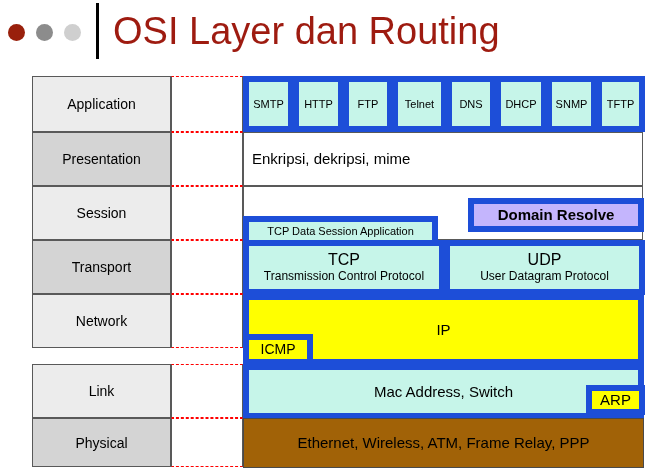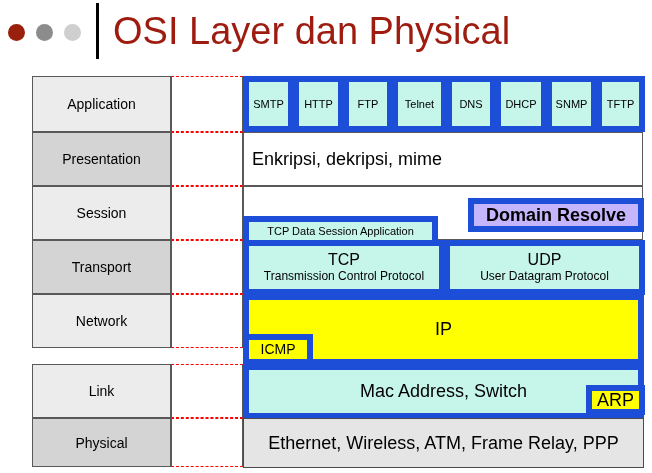--- a/index.html
+++ b/index.html
@@ -115,39 +115,39 @@
     text-align: center;
     line-height: 1.15;
   }
   .cyan   { background: #c6f5e9; }
   .yellow { background: #ffff00; }
   .grayb  { background: #c4b5fd; font-weight: bold; }
 
   .proto-cell { font-size: 11px; }
   .t-13 { font-size: 13px; }
   .t-14 { font-size: 14px; }
-  .t-15 { font-size: 18px; }
+  .t-15 { font-size: 15px; }
   .t-16 { font-size: 16px; }
   .t-11 { font-size: 11px; }
   .left-text {
     align-items: flex-start;
     justify-content: center;
     padding-left: 9px;
     text-align: left;
   }
 </style>
 </head>
 <body>
 
 <div id="header">
   <div class="bullet" id="bullet-1"></div>
   <div class="bullet" id="bullet-2"></div>
   <div class="bullet" id="bullet-3"></div>
   <div id="title-divider"></div>
-  <div id="page-title">OSI Layer dan Physical</div>
+  <div id="page-title">OSI Layer dan Routing</div>
 </div>
 
 <div id="osi-table">
 
   <div class="row" style="top:0px; height:56px;">
     <div class="layer-cell light">
       <span>Application</span>
     </div>
     <div class="gap-cell"></div>
     <div class="content-cell">
@@ -252,19 +252,19 @@
       </div>
     </div>
   </div>
 
   <div class="row" style="top:342px; height:49px;">
     <div class="layer-cell dark">
       <span>Physical</span>
     </div>
     <div class="gap-cell"></div>
     <div class="content-cell">
-      <div class="box" style="left:-1px; top:-1px; width:401px; height:50px; background:#e5e5e5; border:1px solid #4a4a4a;">
+      <div class="box" style="left:-1px; top:-1px; width:401px; height:50px; background:#a16207; border:1px solid #4a4a4a;">
         <span class="t-15">Ethernet, Wireless, ATM, Frame Relay, PPP</span>
       </div>
     </div>
   </div>
 
 </div>
 
 </body></html>

